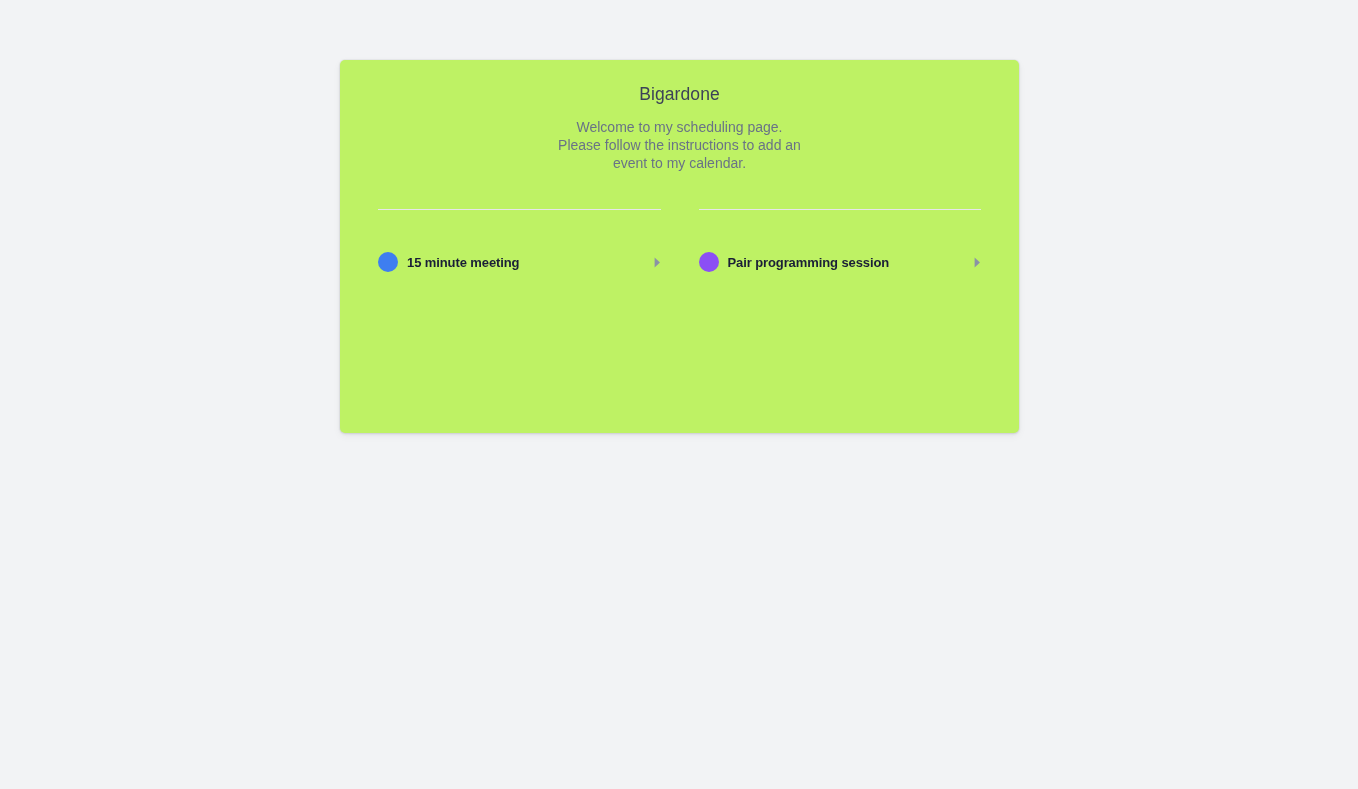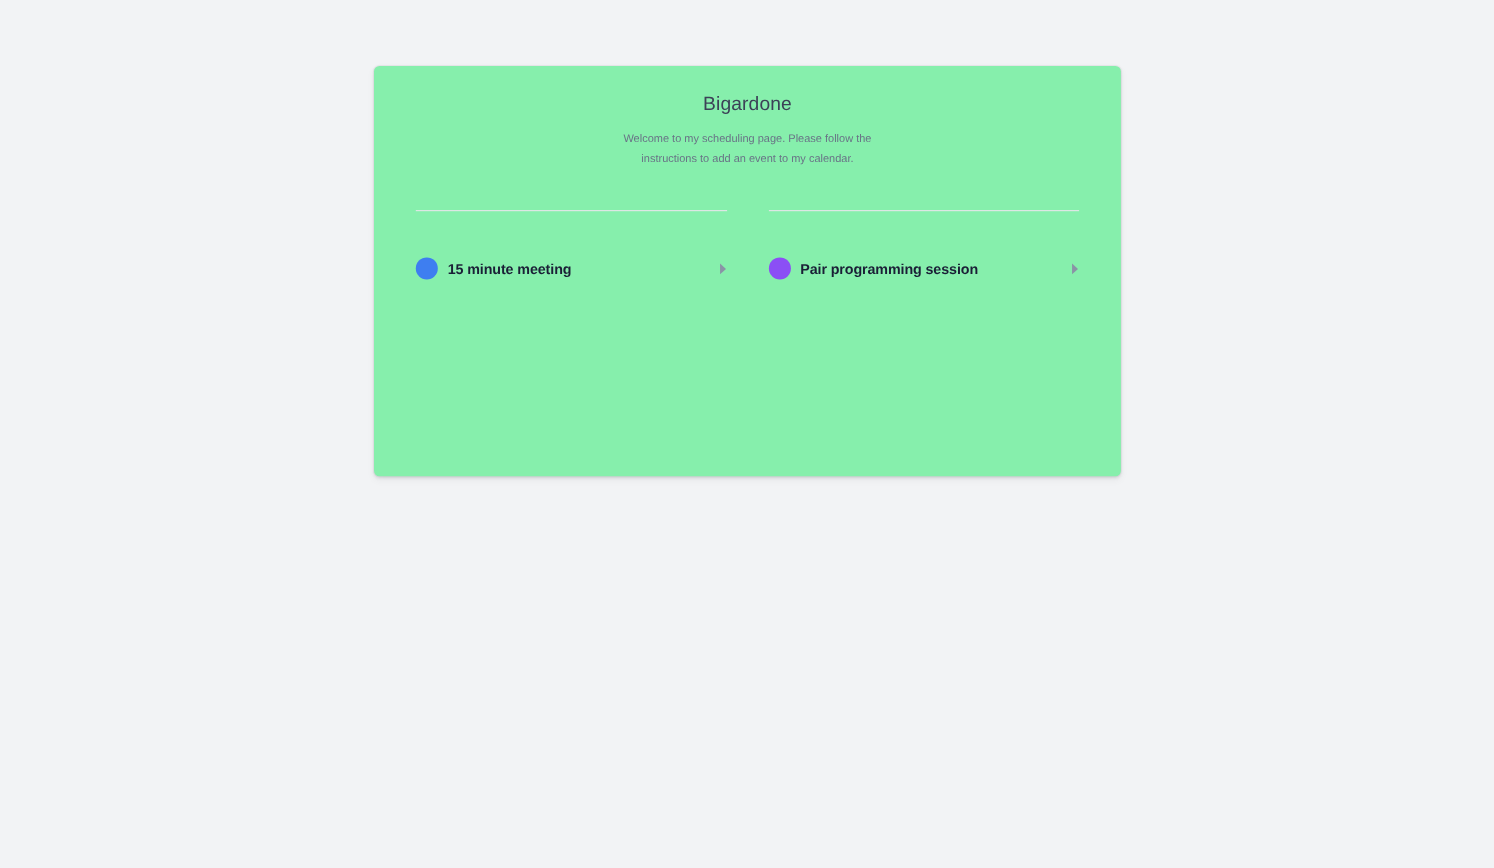--- a/index.html
+++ b/index.html
@@ -46,21 +46,21 @@
     font-size: 17.5px;
     font-weight: 400;
     color: #3c4257;
     letter-spacing: 0.1px;
     line-height: 24px;
     margin: 0;
   }
   .profile-description {
     margin: 12px auto 0 auto;
     max-width: 250px;
-    font-size: 10px;
+    font-size: 14px;
     font-weight: 400;
     line-height: 18px;
     color: #697386;
   }
 
   
   .event-grid {
     margin-top: 37px;
     padding: 0 19px;
     display: flex;
@@ -109,21 +109,21 @@
   
   .event-cell.is-empty .event-spacer {
     height: 104px;
   }
 </style>
 </head>
 <body style="background: rgb(242, 243, 245);">
 
 <div id="page">
 
-  <div class="card" style="background: #86efac;">
+  <div class="card" style="background: #bef264;">
 
     <div class="card-header">
       <h1 class="profile-title">Bigardone</h1>
       <p class="profile-description">Welcome to my scheduling page. Please follow the instructions to add an event to my calendar.</p>
     </div>
 
     <div class="event-grid">
 
       <div class="event-cell">
         <div class="event-item">

